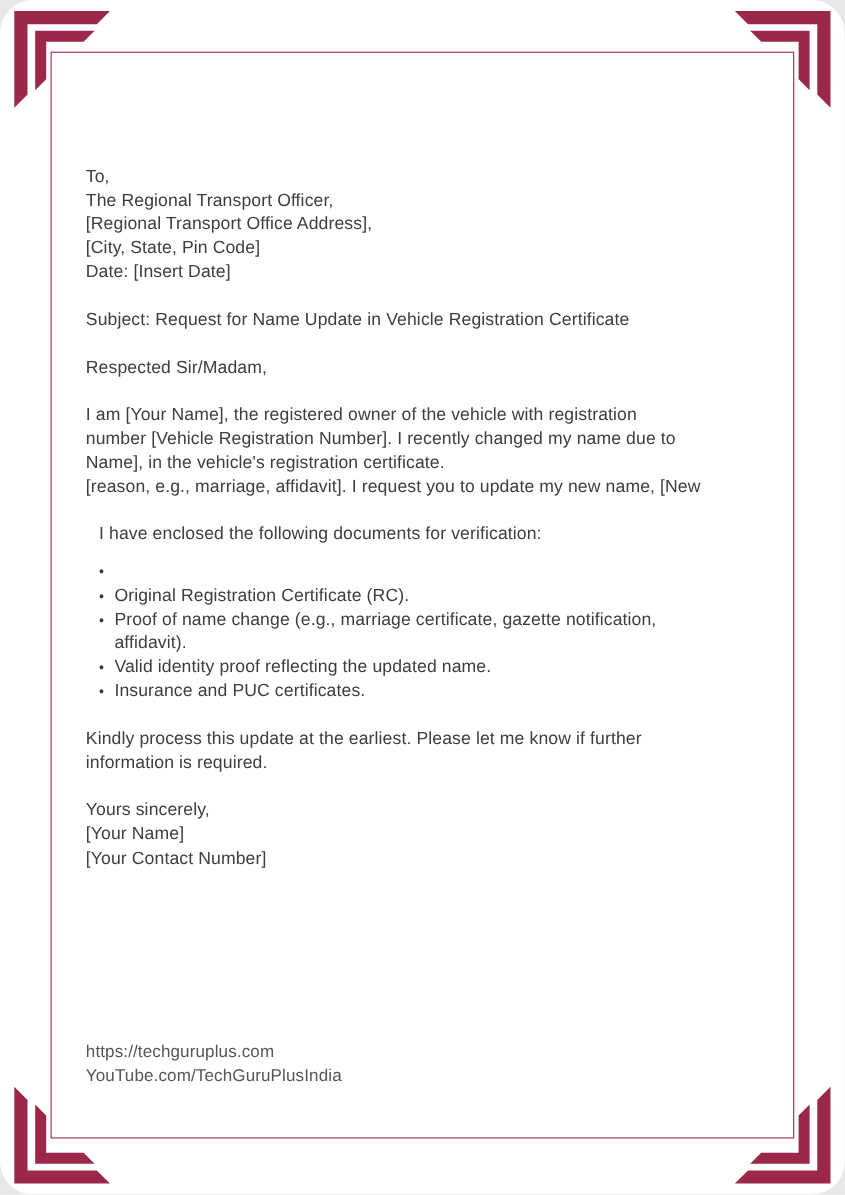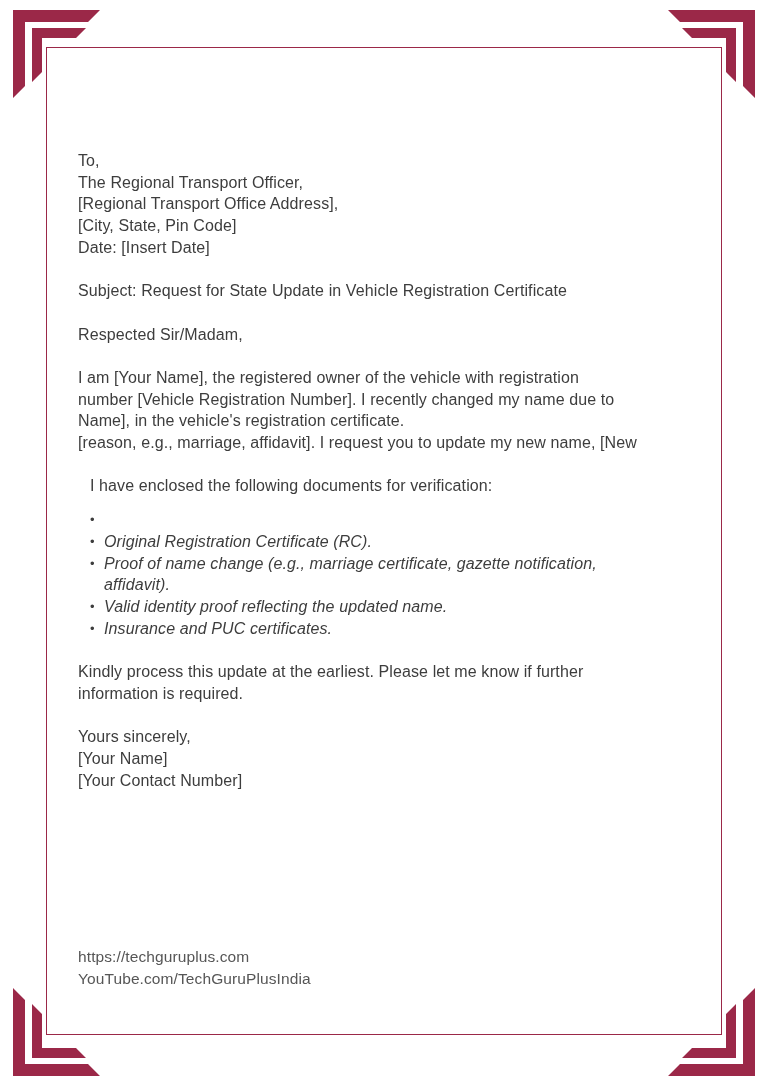--- a/index.html
+++ b/index.html
@@ -11,20 +11,21 @@
   * { box-sizing: border-box; }
   html, body { margin: 0; padding: 0; background: #e8e8e8; }
   .page {
     position: relative;
     width: 768px;
     height: 1086px;
     background: var(--background, #ffffff);
     overflow: hidden;
     font-family: "Liberation Sans", "DejaVu Sans", sans-serif;
     color: var(--text-color, #3D3D3D);
+    border-radius: 30px;
   }
 
   
   .border-frame {
     position: absolute;
     left: 46px; top: 47px; right: 46px; bottom: 51px;
     border: 1.5px solid var(--accent-color, #9B2848);
     pointer-events: none;
   }
 
@@ -60,21 +61,21 @@
   ul.enclosures li {
     display: flex;
     align-items: flex-start;
   }
   ul.enclosures .bullet {
     flex: 0 0 14px;
     width: 14px;
     font-size: 13px;
     line-height: 21.7px;
   }
-  ul.enclosures .item-lines { flex: 1; font-style: italic; }
+  ul.enclosures .item-lines { flex: 1; }
 
   
   .footer {
     position: absolute;
     left: 78px; top: 946px;
     font-size: 15.5px;
     line-height: 22.4px;
     letter-spacing: 0.1px;
     color: var(--footer-text-color, #565656);
   }
@@ -115,21 +116,21 @@
 
     <div class="block">
       <span class="line">To,</span>
       <span class="line">The Regional Transport Officer,</span>
       <span class="line">[Regional Transport Office Address],</span>
       <span class="line">[City, State, Pin Code]</span>
       <span class="line">Date: [Insert Date]</span>
     </div>
 
     <div class="block">
-      <span class="line">Subject: Request for State Update in Vehicle Registration Certificate</span>
+      <span class="line">Subject: Request for Name Update in Vehicle Registration Certificate</span>
     </div>
 
     <div class="block">
       <span class="line">Respected Sir/Madam,</span>
     </div>
 
     <div class="block">
       <span class="line">I am [Your Name], the registered owner of the vehicle with registration</span>
       <span class="line">number [Vehicle Registration Number]. I recently changed my name due to</span>
       <span class="line">Name], in the vehicle's registration certificate.</span>

